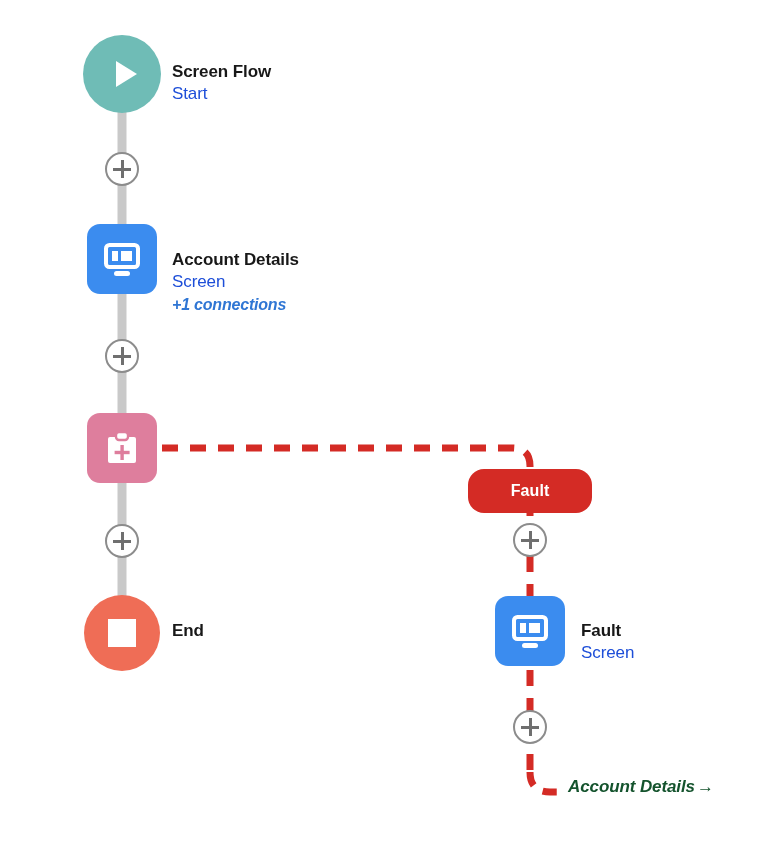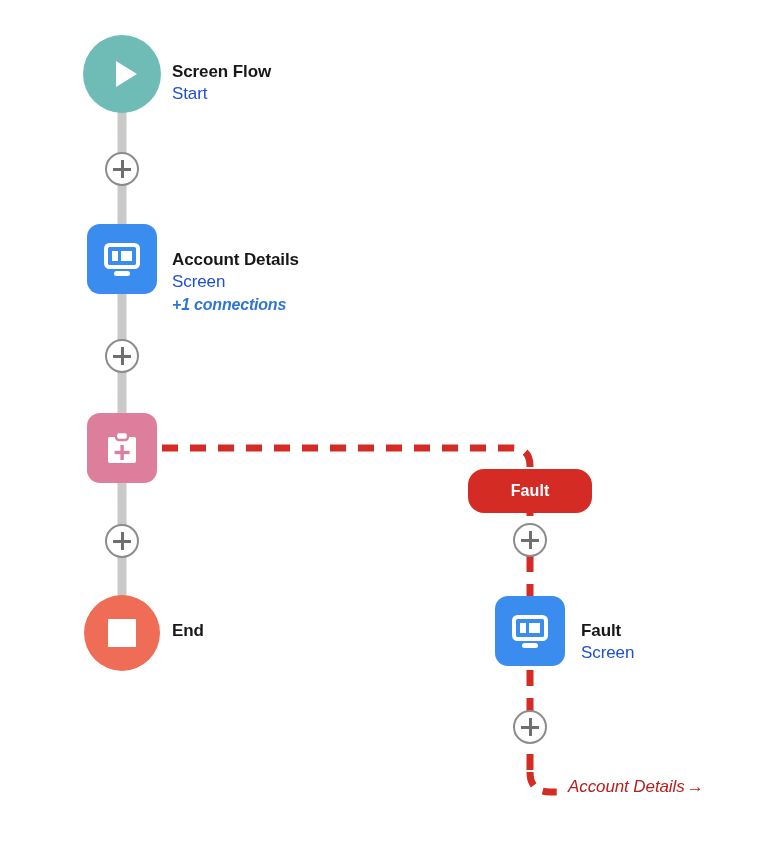--- a/index.html
+++ b/index.html
@@ -117,25 +117,26 @@
     align-items: center;
     justify-content: center;
     letter-spacing: 0.1px;
     z-index: 5;
   }
   
   .goto-link {
     position: absolute;
     font-size: 17px;
     font-style: italic;
-    color: #b91c1c;
+    color: #14532d;
     white-space: nowrap;
     z-index: 5;
     cursor: pointer;
     letter-spacing: -0.1px;
+    font-weight: bold;
   }
   .goto-arrow {
     font-style: normal;
     padding-left: 2px;
   }
 </style>
 </head>
 <body>
 
 <div id="canvas">

